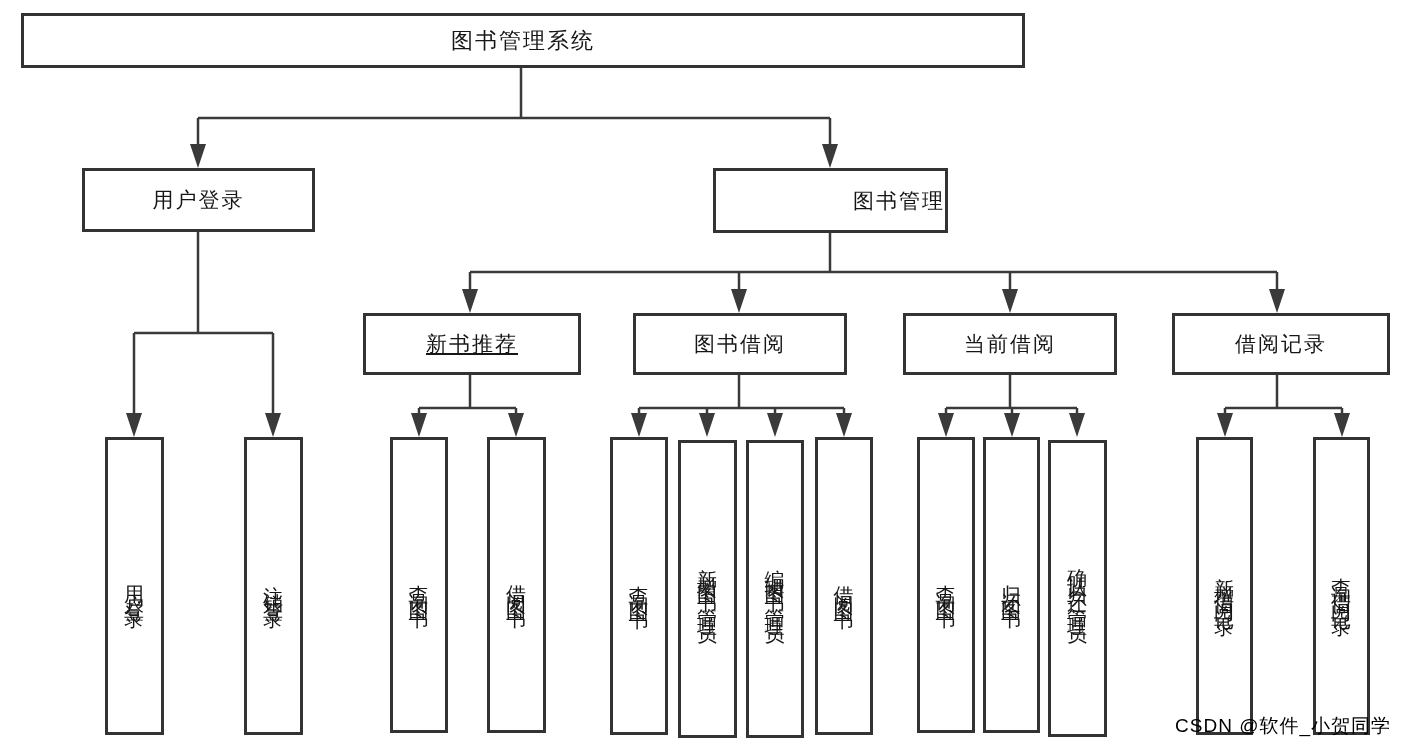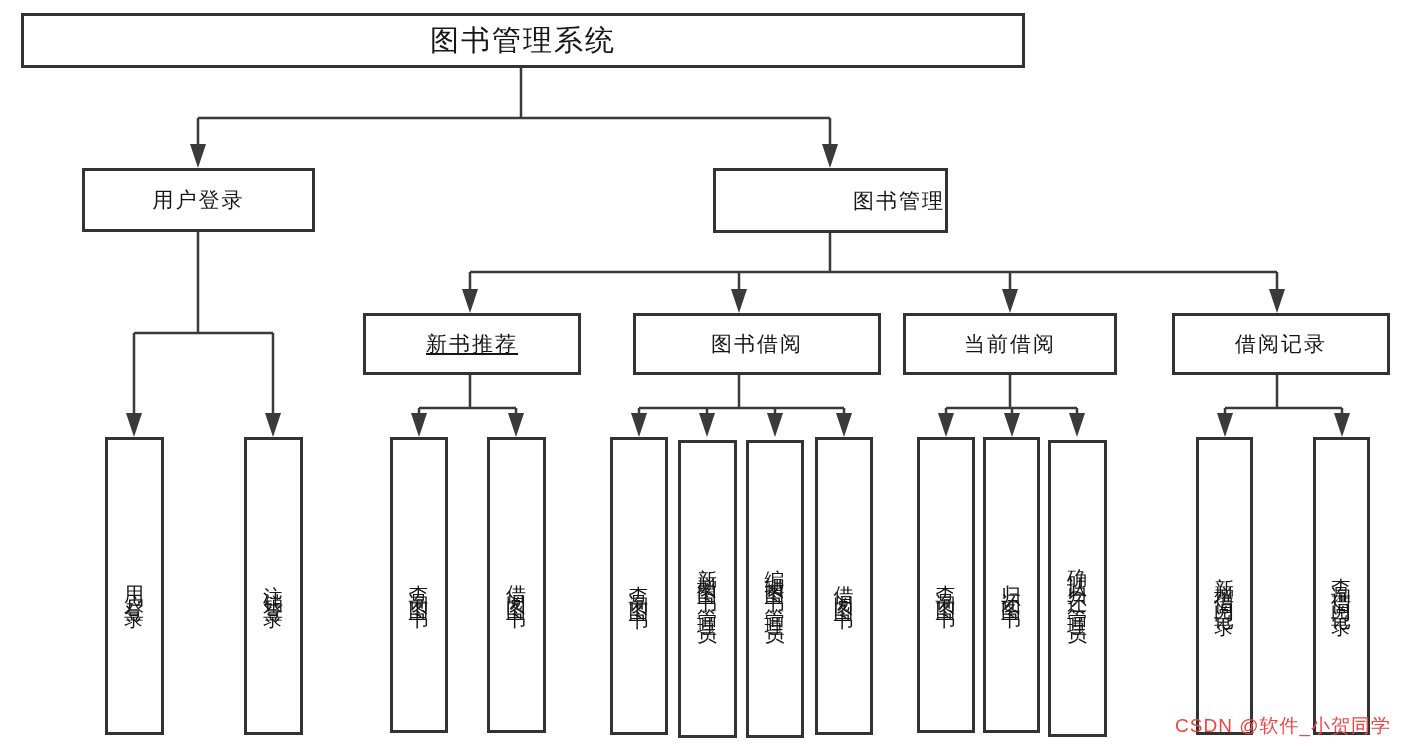--- a/index.html
+++ b/index.html
@@ -31,36 +31,36 @@
     align-items: center;
     justify-content: center;
     color: #161616;
   }
   .hnode {
     font-size: 21px;
     letter-spacing: 2px;
     white-space: nowrap;
   }
   .root {
-    font-size: 29px;
+    font-size: 22px;
   }
   .leaf .vtext {
     writing-mode: vertical-rl;
     text-orientation: mixed;
     font-size: 20px;
     letter-spacing: 8px;
     line-height: 1;
     color: #161616;
   }
   .watermark {
     position: absolute;
     right: 14px;
     bottom: 8px;
     font-size: 19px;
-    color: #ef4444;
+    color: #000000;
     letter-spacing: 1px;
     white-space: nowrap;
   }
 </style>
 </head>
 <body>
 
 <div id="canvas">
 
   <svg id="connectors" viewBox="0 0 1405 747" xmlns="http://www.w3.org/2000/svg">
@@ -134,21 +134,21 @@
   <div class="node hnode" style="left:82px; top:168px; width:233px; height:64px;">
     <span>用户登录</span>
   </div>
   <div class="node hnode" style="left:713px; top:168px; width:235px; height:65px;justify-content:flex-end;">
     <span>图书管理</span>
   </div>
 
   <div class="node hnode" style="left:363px; top:313px; width:218px; height:62px;text-decoration:underline;">
     <span>新书推荐</span>
   </div>
-  <div class="node hnode" style="left:633px; top:313px; width:248px; height:62px;">
+  <div class="node hnode" style="left:633px; top:313px; width:214px; height:62px;">
     <span>图书借阅</span>
   </div>
   <div class="node hnode" style="left:903px; top:313px; width:214px; height:62px;">
     <span>当前借阅</span>
   </div>
   <div class="node hnode" style="left:1172px; top:313px; width:218px; height:62px;">
     <span>借阅记录</span>
   </div>
 
   <div class="node leaf" style="left:105px; top:437px; width:59px; height:298px;">

